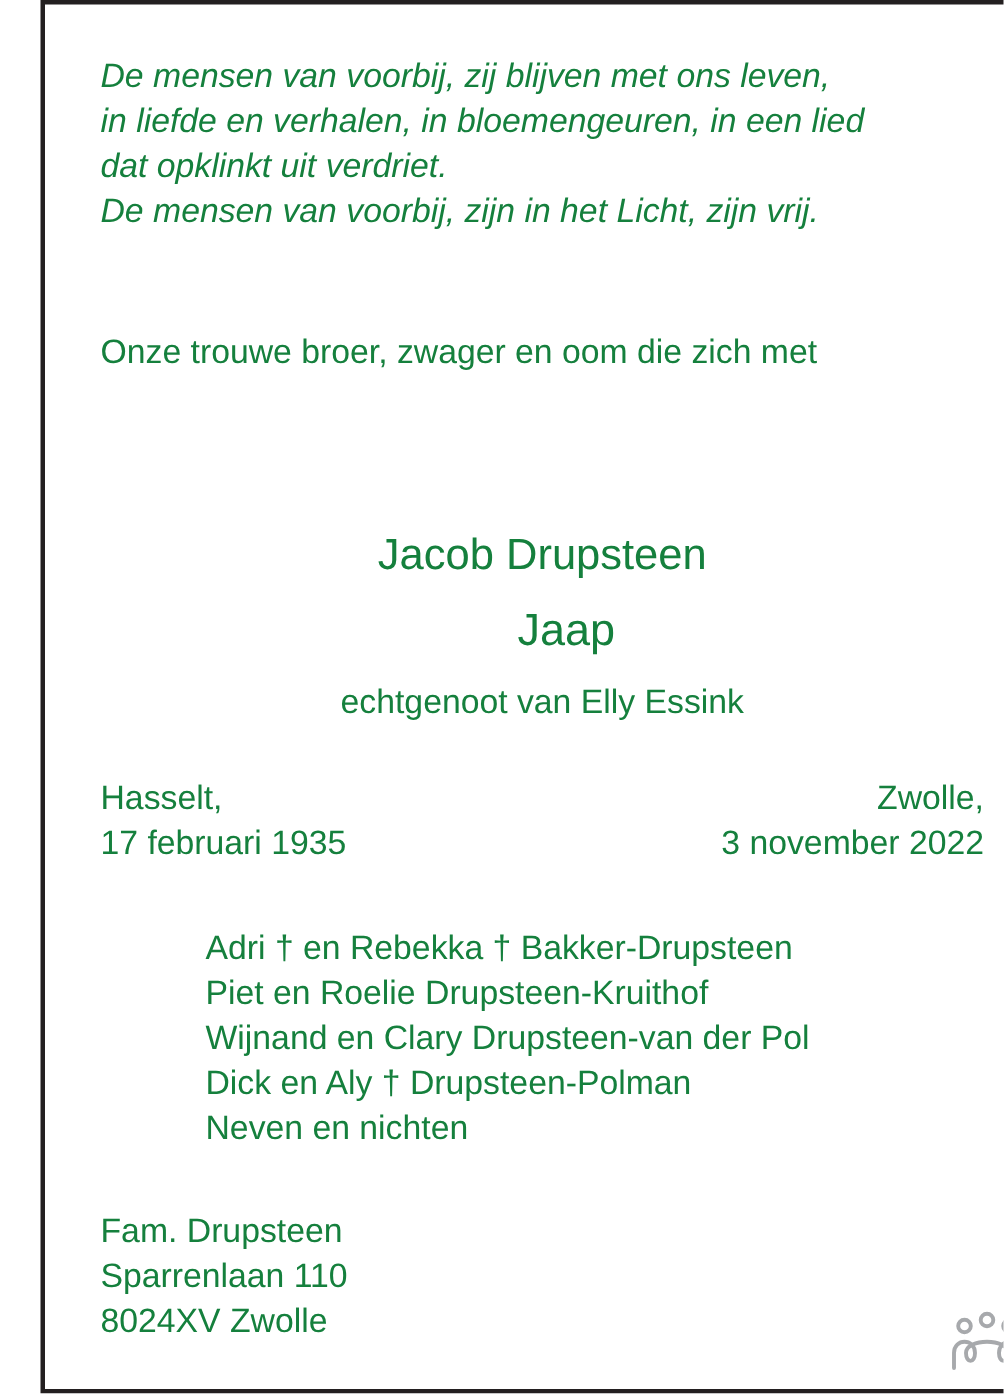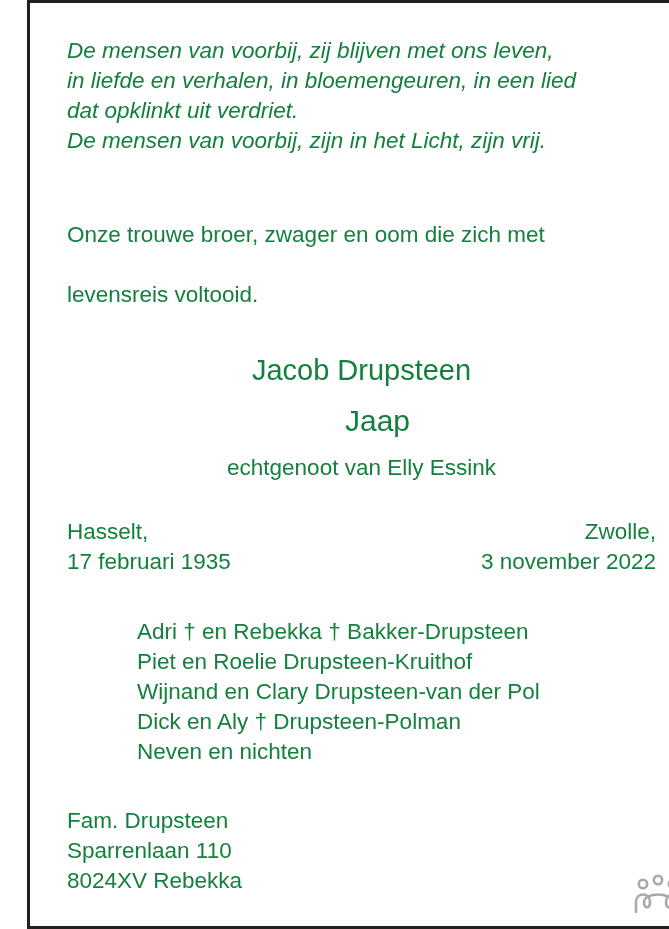--- a/index.html
+++ b/index.html
@@ -28,40 +28,39 @@
 <body>
 
 <div class="card">
 
   <div class="line left poem" style="top:33px">De mensen van voorbij, zij blijven met ons leven,</div>
   <div class="line left poem" style="top:63px">in liefde en verhalen, in bloemengeuren, in een lied</div>
   <div class="line left poem" style="top:93px">dat opklinkt uit verdriet.</div>
   <div class="line left poem" style="top:123px">De mensen van voorbij, zijn in het Licht, zijn vrij.</div>
 
   <div class="line left" style="top:217px">Onze trouwe broer, zwager en oom die zich met</div>
-  <div class="line left" style="top:277px">levensreis voltooid.</div>
 
   <div class="line center name" style="top:343px">Jacob Drupsteen</div>
   <div class="line center nick" style="top:400px">Jaap</div>
   <div class="line center" style="top:450px">echtgenoot van Elly Essink</div>
 
   <div class="line left" style="top:514px">Hasselt,</div>
   <div class="line left" style="top:544px">17 februari 1935</div>
   <div class="line right" style="top:514px">Zwolle,</div>
   <div class="line right" style="top:544px">3 november 2022</div>
 
   <div class="line fam" style="top:614px">Adri † en Rebekka † Bakker-Drupsteen</div>
   <div class="line fam" style="top:644px">Piet en Roelie Drupsteen-Kruithof</div>
   <div class="line fam" style="top:704px">Dick en Aly † Drupsteen-Polman</div>
   <div class="line fam" style="top:674px">Wijnand en Clary Drupsteen-van der Pol</div>
   <div class="line fam" style="top:734px">Neven en nichten</div>
 
   <div class="line left" style="top:803px">Fam. Drupsteen</div>
   <div class="line left" style="top:833px">Sparrenlaan 110</div>
-  <div class="line left" style="top:863px">8024XV Rebekka</div>
+  <div class="line left" style="top:863px">8024XV Zwolle</div>
 
   <svg class="icon" viewBox="0 0 50 40" fill="none" stroke="#a7a9ac" stroke-width="2.6" stroke-linecap="round">
     <circle cx="10" cy="10" r="4.2"></circle>
     <circle cx="25" cy="6" r="4.2"></circle>
     <circle cx="40" cy="10" r="4.2"></circle>
     <path d="M3 38 V28 C3 18 17 18 17 28 C17 35 11 35 11 28 C11 18 39 18 39 28 C39 35 33 35 33 28 C33 18 47 18 47 28 V38"></path>
   </svg>
 
 </div>
 

